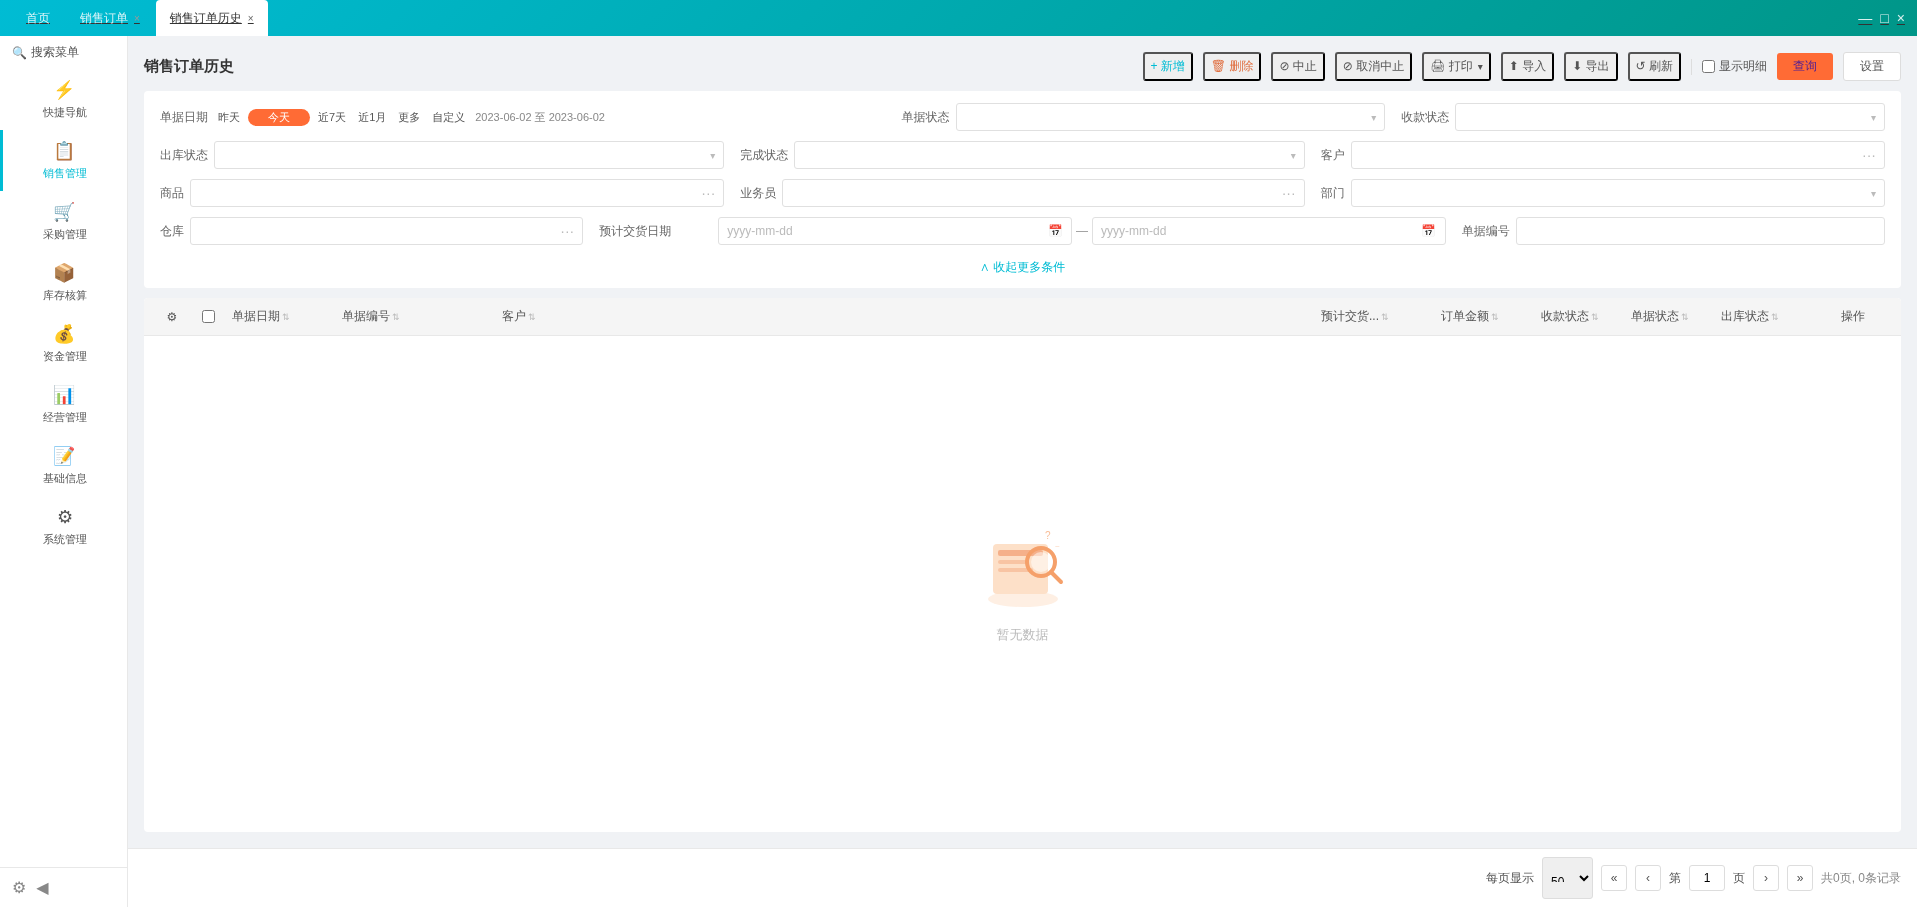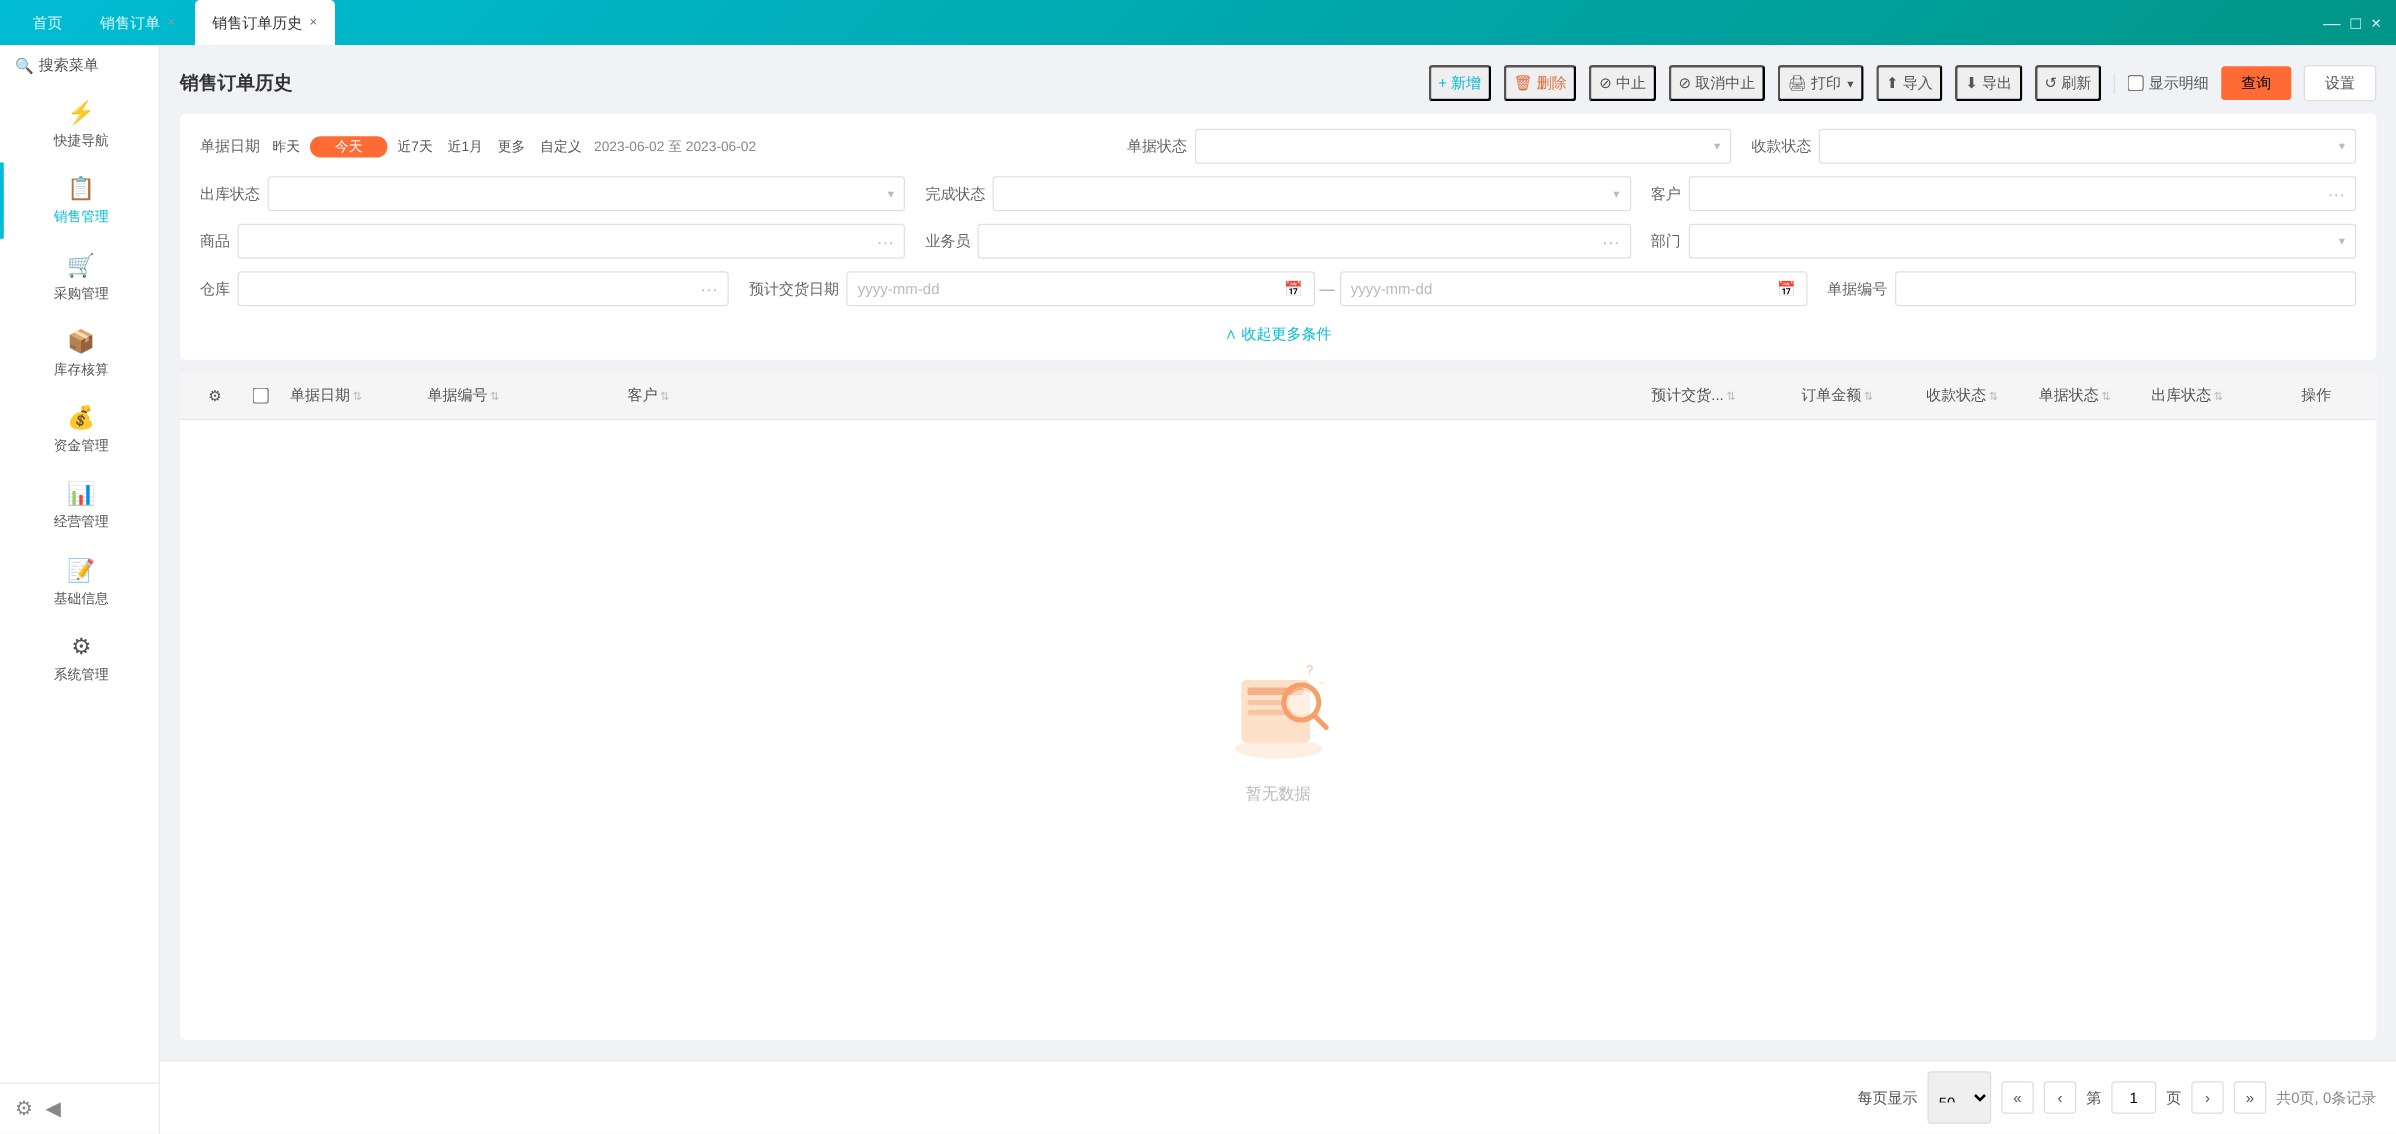--- a/index.html
+++ b/index.html
@@ -1,19 +1,19 @@
 <!DOCTYPE html>
 <html><head>
   <meta charset="utf-8">
   <style>
     * { box-sizing: border-box; margin: 0; padding: 0; }
     body { font-family: "Microsoft YaHei", "PingFang SC", sans-serif; font-size: 12px; background: #f5f5f5; color: #333; display: flex; flex-direction: column; height: 100vh; overflow: hidden; }
 
     
-    .top-bar { height: 36px; background: linear-gradient(135deg, #00bcd4, #009688); display: flex; align-items: center; justify-content: space-between; padding: 0 12px; flex-shrink: 0; }
+    .top-bar { height: 36px; background: linear-gradient(135deg, #00bcd4, #009688); display: flex; align-items: center; justify-content: space-between; padding: 0 12px; flex-shrink: 0; text-decoration: underline; }
     .top-bar-tabs { display: flex; align-items: center; height: 100%; gap: 2px; }
     .top-tab { display: flex; align-items: center; padding: 0 14px; height: 100%; font-size: 12px; color: rgba(255,255,255,0.85); cursor: pointer; position: relative; gap: 6px; }
     .top-tab.active { background: #fff; color: #333; border-radius: 4px 4px 0 0; }
     .top-tab .close-icon { font-size: 10px; color: #999; cursor: pointer; }
     .top-tab.active .close-icon { color: #666; }
     .top-bar-actions { display: flex; align-items: center; gap: 8px; }
     .top-bar-btn { color: rgba(255,255,255,0.85); font-size: 14px; cursor: pointer; }
 
     
     .app-body { display: flex; flex: 1; overflow: hidden; }
@@ -33,40 +33,40 @@
     
     .page-area { flex: 1; overflow-y: auto; padding: 16px; display: flex; flex-direction: column; gap: 10px; }
 
     
     .page-header { display: flex; align-items: center; justify-content: space-between; }
     .page-title { font-size: 15px; font-weight: bold; color: #333; }
     .toolbar { display: flex; align-items: center; gap: 10px; }
     .toolbar-btn { display: flex; align-items: center; gap: 3px; font-size: 12px; color: #555; cursor: pointer; padding: 4px 6px; border-radius: 3px; white-space: nowrap; }
     .toolbar-btn.danger { color: #e06c3c; }
     .toolbar-btn.with-arrow::after { content: "▾"; font-size: 10px; margin-left: 2px; }
-    .btn-query { background: #ff6b35; color: #000000; border: none; padding: 5px 16px; border-radius: 3px; cursor: pointer; font-size: 12px; }
+    .btn-query { background: #ff6b35; color: #4c1d95; border: none; padding: 5px 16px; border-radius: 3px; cursor: pointer; font-size: 12px; }
     .btn-setting { background: #fff; color: #555; border: 1px solid #ddd; padding: 5px 16px; border-radius: 3px; cursor: pointer; font-size: 12px; }
     .show-detail-label { display: flex; align-items: center; gap: 4px; font-size: 12px; color: #555; cursor: pointer; }
     .show-detail-label input[type="checkbox"] { cursor: pointer; }
     .divider-v { width: 1px; height: 16px; background: #ddd; }
 
     
     .filter-panel { background: #fff; border-radius: 4px; padding: 12px 16px; display: flex; flex-direction: column; gap: 10px; }
     .filter-row { display: flex; align-items: center; gap: 16px; }
     .filter-item { display: flex; align-items: center; gap: 6px; flex: 1; min-width: 0; }
     .filter-label { font-size: 12px; color: #666; white-space: nowrap; flex-shrink: 0; }
     .filter-date-group { display: flex; gap: 4px; flex-wrap: wrap; }
     .date-btn { font-size: 11px; color: #555; cursor: pointer; padding: 1px 4px; border-radius: 2px; white-space: nowrap; }
     .date-btn.active { background: #ff6b35; color: #fff; border-radius: 10px; padding: 1px 20px; }
     .date-range { font-size: 11px; color: #888; }
     .filter-select { flex: 1; min-width: 0; height: 28px; border: 1px solid #e0e0e0; border-radius: 3px; background: #fff; display: flex; align-items: center; justify-content: space-between; padding: 0 8px; cursor: pointer; color: #999; font-size: 12px; }
     .filter-select .chevron { color: #bbb; font-size: 10px; }
     .filter-input { flex: 1; min-width: 0; height: 28px; border: 1px solid #e0e0e0; border-radius: 3px; background: #fff; display: flex; align-items: center; padding: 0 8px; font-size: 12px; color: #333; cursor: text; }
     .filter-input-dots { flex: 1; min-width: 0; height: 28px; border: 1px solid #e0e0e0; border-radius: 3px; background: #fff; display: flex; align-items: center; justify-content: flex-end; padding: 0 8px; cursor: pointer; color: #bbb; font-size: 14px; }
-    .date-range-input { display: flex; align-items: center; gap: 4px; flex: 1; }
+    .date-range-input { display: flex; align-items: center; gap: 4px; flex: 1; margin-left: 41px; }
     .date-input-box { flex: 1; height: 28px; border: 1px solid #e0e0e0; border-radius: 3px; background: #fff; display: flex; align-items: center; justify-content: space-between; padding: 0 8px; cursor: pointer; color: #bbb; font-size: 12px; }
     .date-dash { color: #999; }
     .collapse-more { text-align: center; color: #00bcd4; font-size: 12px; cursor: pointer; padding-top: 4px; }
 
     
     .table-panel { background: #fff; border-radius: 4px; flex: 1; display: flex; flex-direction: column; overflow: hidden; }
     .table-header { display: flex; align-items: center; background: #f5f5f5; border-bottom: 1px solid #e8e8e8; height: 38px; padding: 0 8px; }
     .th { font-size: 12px; color: #555; font-weight: 500; display: flex; align-items: center; gap: 2px; padding: 0 8px; white-space: nowrap; overflow: hidden; }
     .th .sort-icon { color: #bbb; font-size: 9px; }
     .th-settings { width: 40px; justify-content: center; flex-shrink: 0; }

